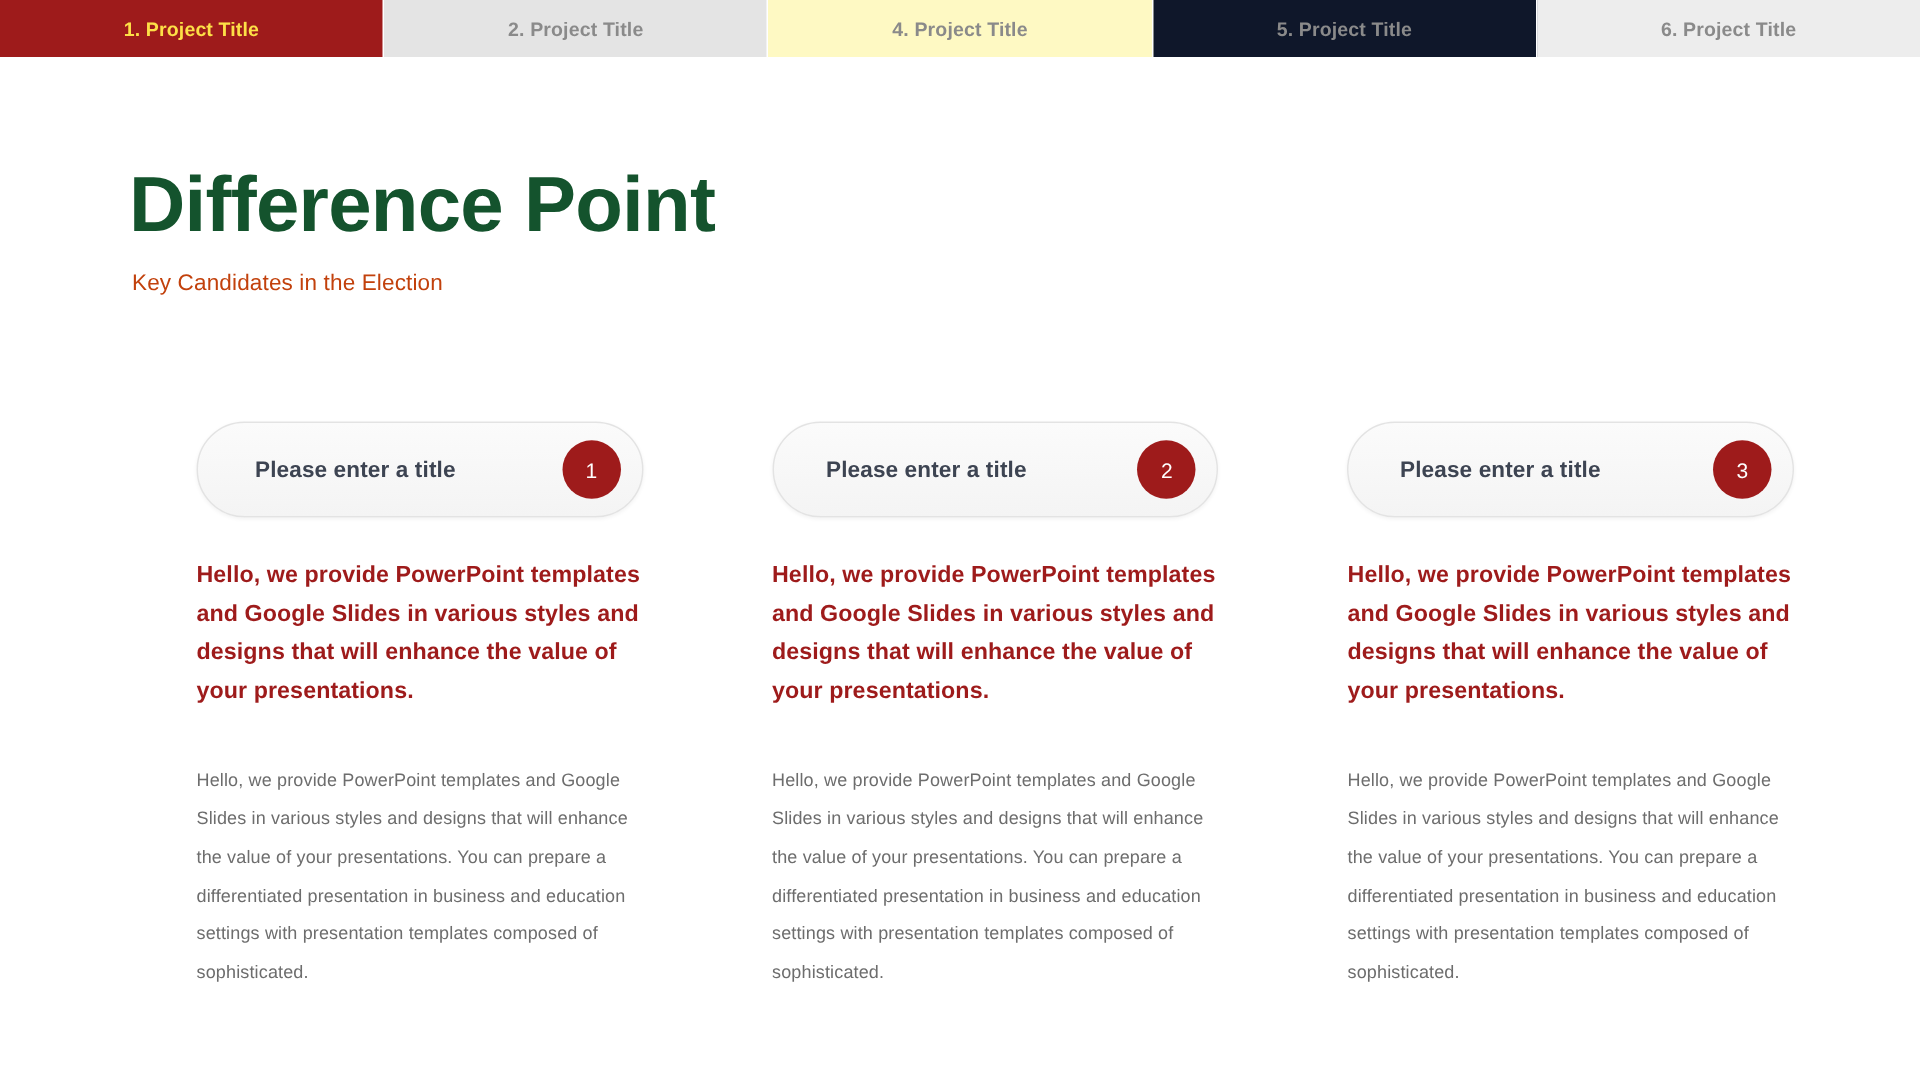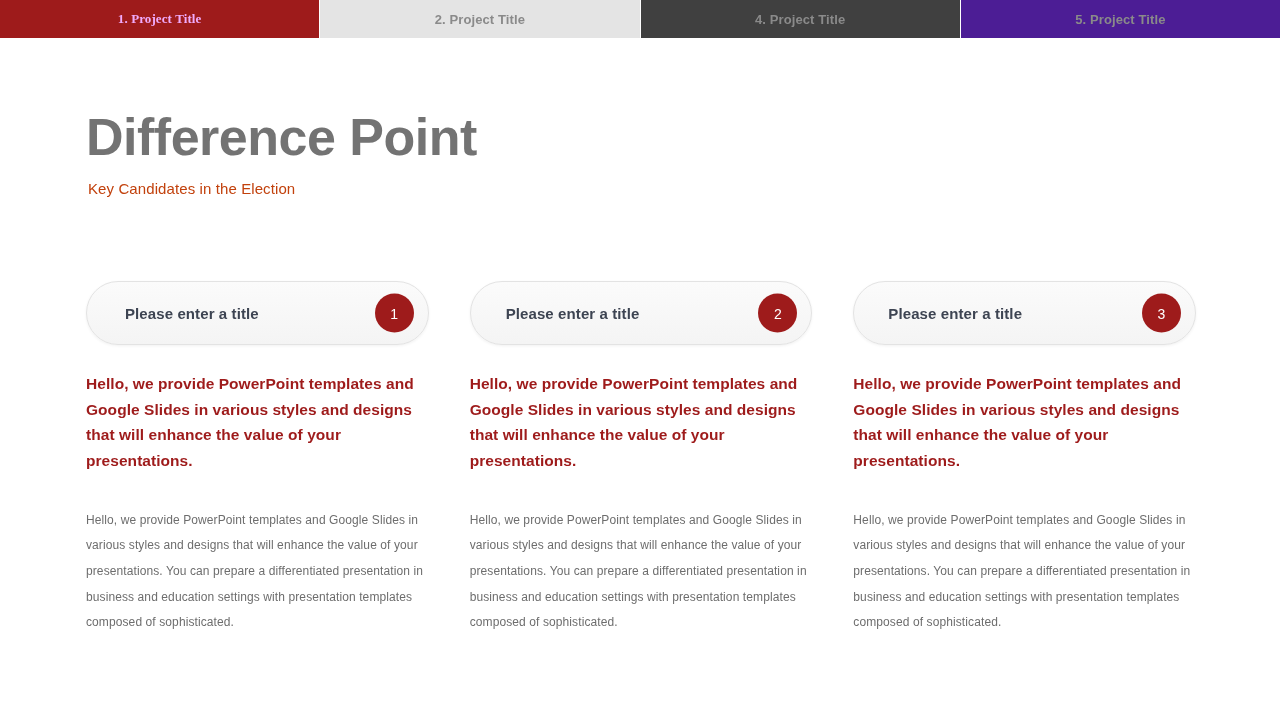--- a/index.html
+++ b/index.html
@@ -30,39 +30,38 @@
     font-weight: bold;
     color: #8a8a8a;
     background: #e8e8e8;
     border-right: 1px solid #ffffff;
     box-sizing: border-box;
     letter-spacing: .1px;
   }
   .tab:last-child { border-right: none; }
   .tab.active {
     background: #9e1b1b;
-    color: #f0abfc;
-    font-family: Liberation Serif, serif;
+    color: #fde047;
   }
   .tab.shade2 { background: #e4e4e4; }
   .tab.shade3 { background: #e0e0e0; }
-  .tab.shade4 { background: #404040; }
-  .tab.shade5 { background: #4c1d95; }
+  .tab.shade4 { background: #fef9c3; }
+  .tab.shade5 { background: #0f172a; }
   .tab.shade6 { background: #ededed; }
 
   
   .heading-wrap {
     position: absolute;
     left: 86px;
     top: 108px;
   }
   .page-title {
     font-size: 52px;
     font-weight: bold;
-    color: #737373;
+    color: #14532d;
     letter-spacing: -0.5px;
     line-height: 1.15;
     margin: 0;
   }
   .page-subtitle {
     margin: 12px 0 0 2px;
     font-size: 15px;
     color: #c2410c;
     letter-spacing: .1px;
   }
@@ -71,20 +70,21 @@
   .columns {
     position: absolute;
     left: 86px;
     top: 281px;
     width: 1110px;
     display: flex;
     gap: 41px;
   }
   .col {
     width: 343px;
+    margin-left: 45px;
   }
 
   .pill {
     position: relative;
     height: 64px;
     border-radius: 32px;
     border: 1px solid #e3e3e3;
     background: linear-gradient(180deg,#fbfbfb 0%, #f4f4f4 100%);
     box-shadow: 0 1px 3px rgba(0,0,0,.06);
     display: flex;
@@ -141,20 +141,23 @@
   </div>
   <div class="tab shade2">
     <span>2. Project Title</span>
   </div>
   <div class="tab shade4">
     <span>4. Project Title</span>
   </div>
   <div class="tab shade5">
     <span>5. Project Title</span>
   </div>
+  <div class="tab shade6">
+    <span>6. Project Title</span>
+  </div>
 </div>
 
 <div class="heading-wrap">
   <h1 class="page-title">Difference Point</h1>
   <div class="page-subtitle">Key Candidates in the Election</div>
 </div>
 
 <div class="columns">
 
   <div class="col col-1">

